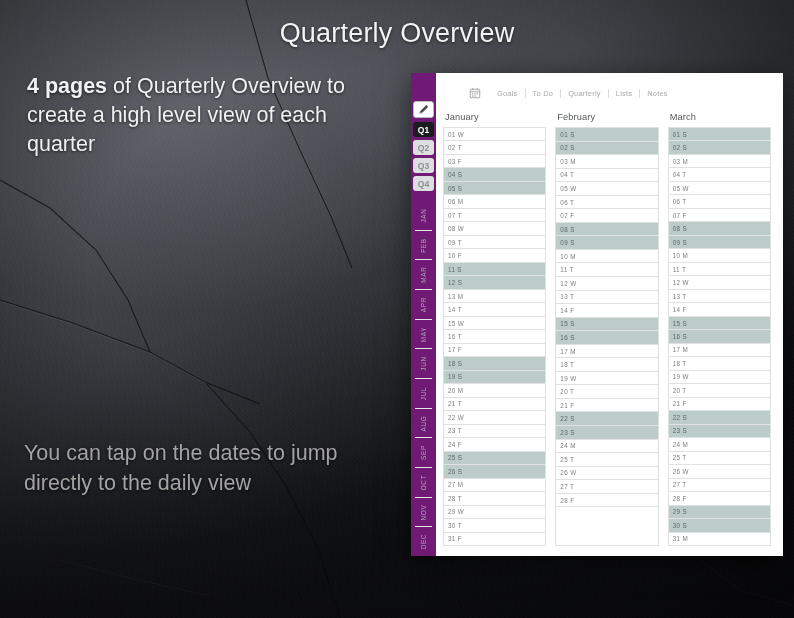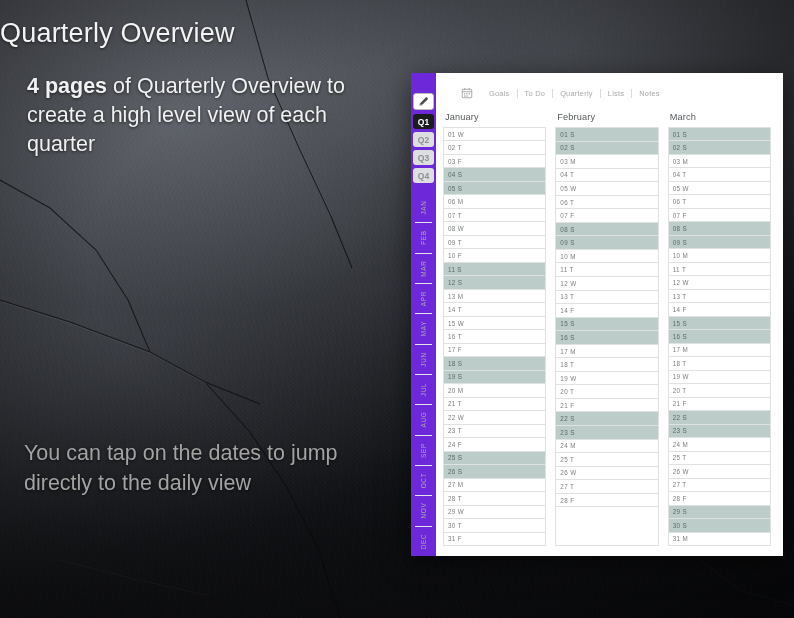--- a/index.html
+++ b/index.html
@@ -41,20 +41,21 @@
   #vignette {
     position: absolute;
     inset: 0;
     background: radial-gradient(ellipse 78% 72% at 44% 42%, rgba(0,0,0,0) 42%, rgba(0,0,0,.55) 100%);
   }
 
   
   #headline {
     position: absolute;
     top: 18px; left: 0; width: 794px;
+    text-align: center;
     font-size: 27px;
     color: #f2f3f4;
     letter-spacing: .2px;
     text-shadow: 0 1px 3px rgba(0,0,0,.6);
   }
   #copy-top {
     position: absolute;
     top: 72px; left: 27px; width: 330px;
     font-size: 21.5px;
     line-height: 29px;
@@ -80,25 +81,25 @@
     background: #ffffff;
     box-shadow: 0 6px 26px rgba(0,0,0,.55);
     display: flex;
     overflow: hidden;
   }
 
   
   #rail {
     width: 25px;
     flex: 0 0 25px;
-    padding-top: 20px;
+    padding-top: 28px;
     display: flex;
     flex-direction: column;
     align-items: center;
-    background: #6d28d9;
+    background: #701a75;
     justify-content: center;
   }
   .pencil-tab {
     width: 21px; height: 17px;
     border: 1px solid #b9bbbd;
     border-radius: 3px;
     background: #fff;
     display: flex; align-items: center; justify-content: center;
     margin-bottom: 4px;
   }
@@ -143,21 +144,21 @@
     min-width: 0;
   }
 
   #page-head {
     display: flex;
     align-items: center;
     margin-bottom: 13px;
     padding-left: 2px;
   }
   #page-tabs {
-    margin-left: 16px;
+    margin-left: 24px;
     display: flex;
     align-items: center;
     gap: 0px;
     flex: 1;
   }
   .cal-icon { margin-right: 9px; display: flex; align-items: center; }
   .ptab {
     font-size: 7.4px;
     color: #a6a9ac;
     padding: 0 7px;

